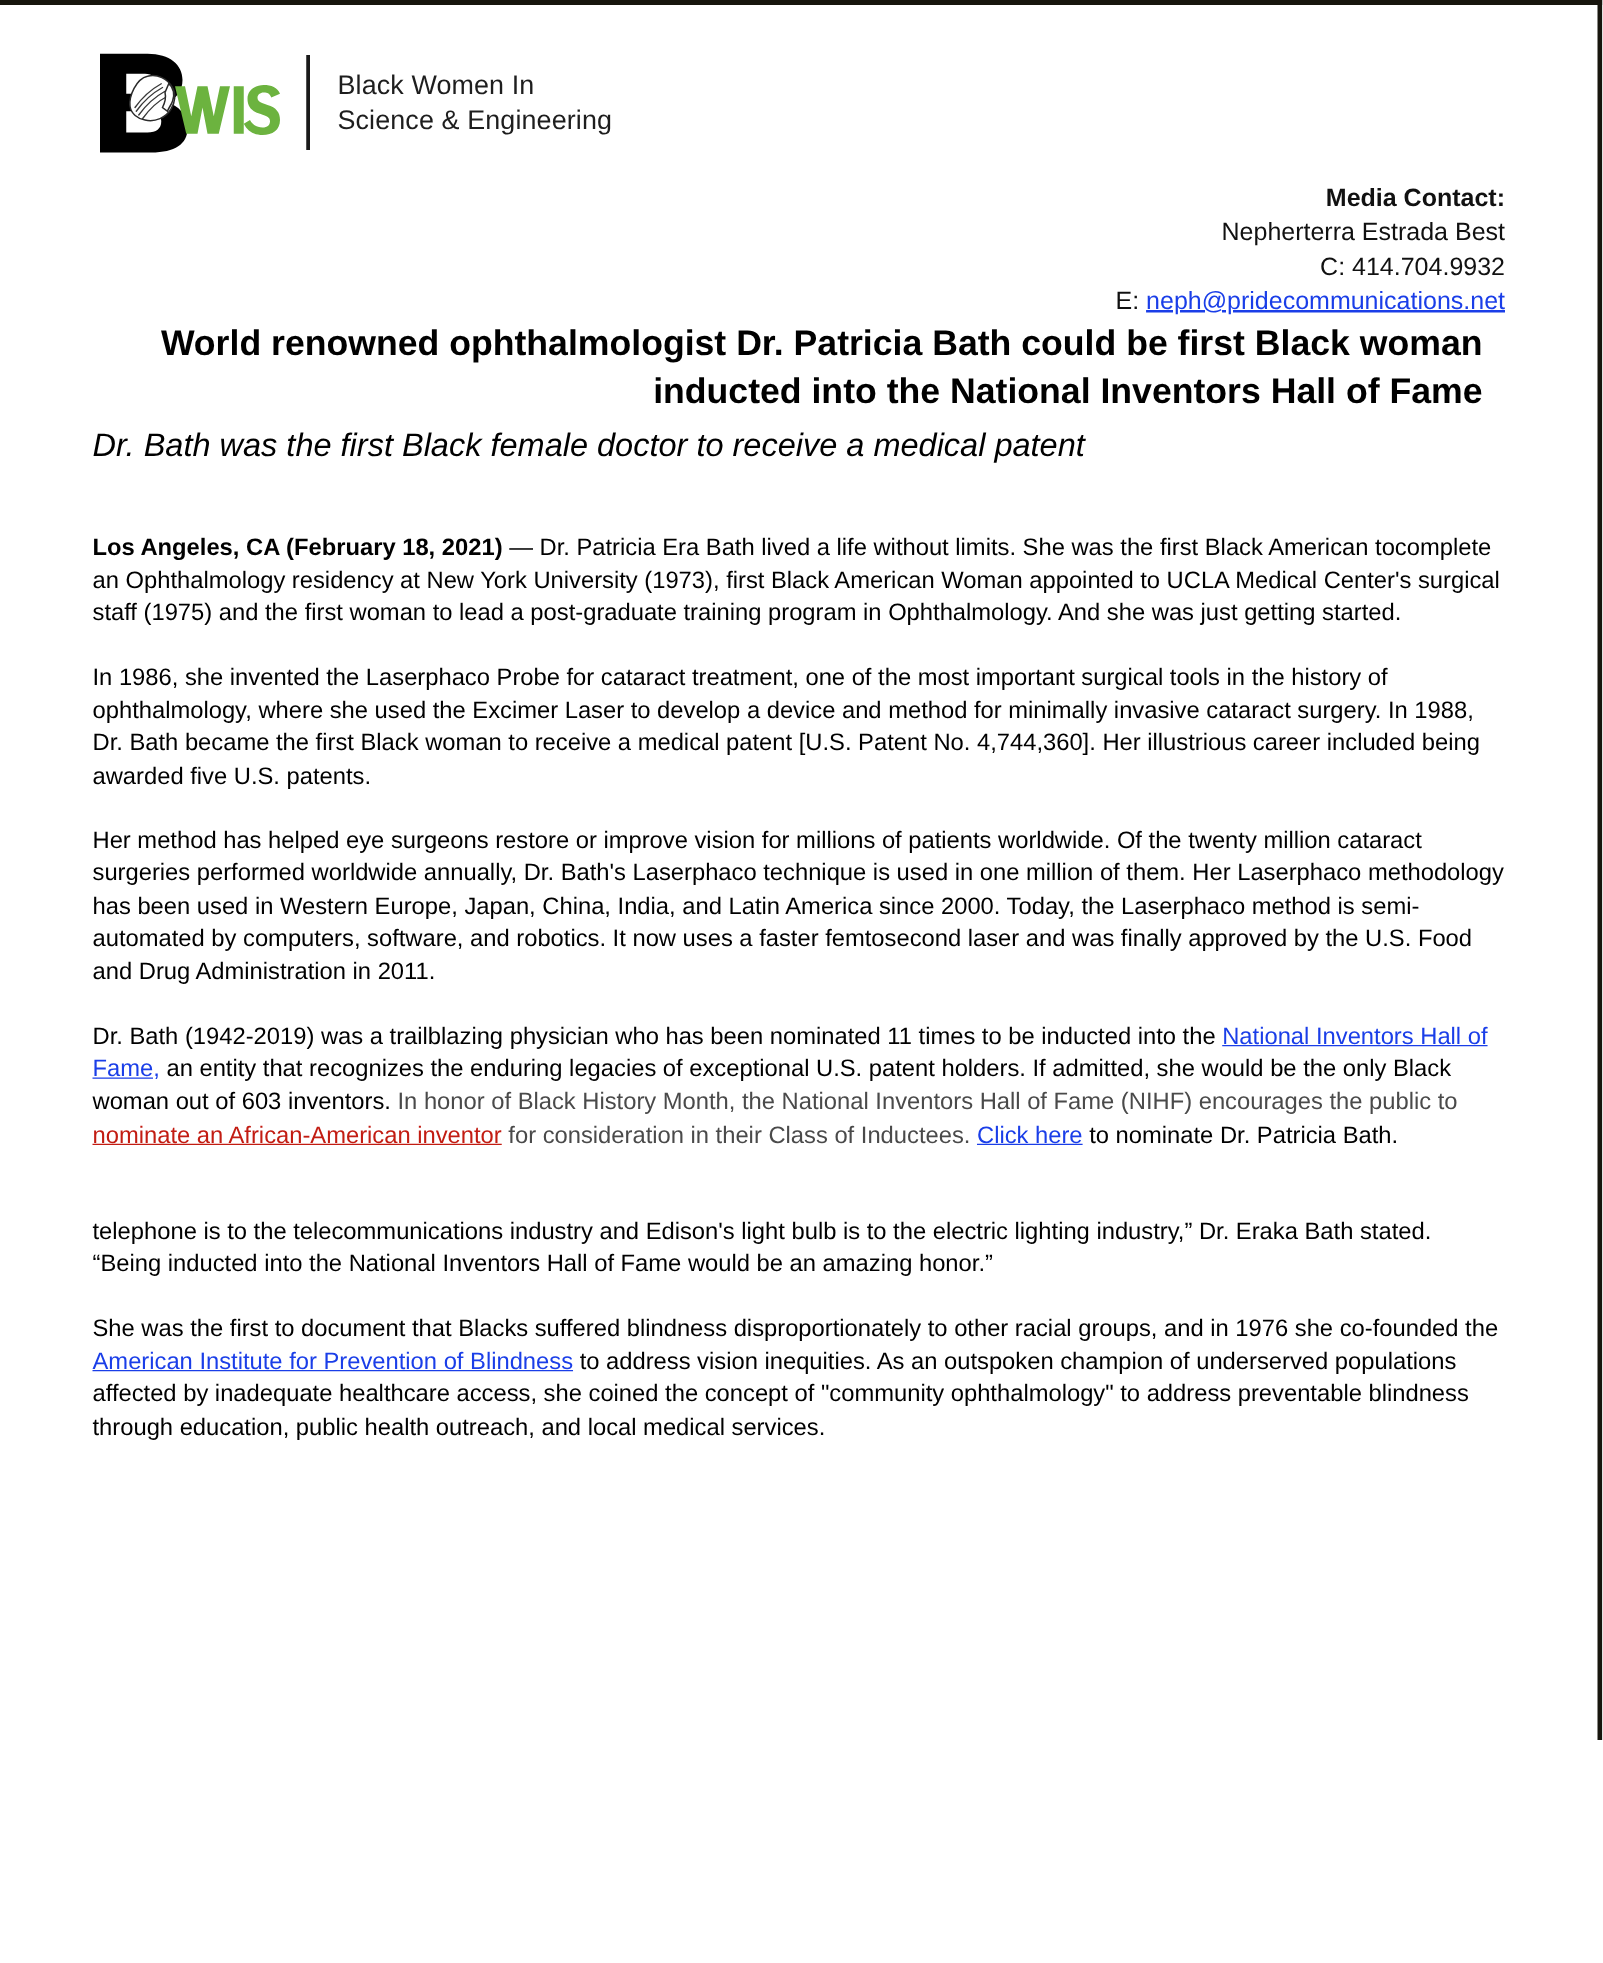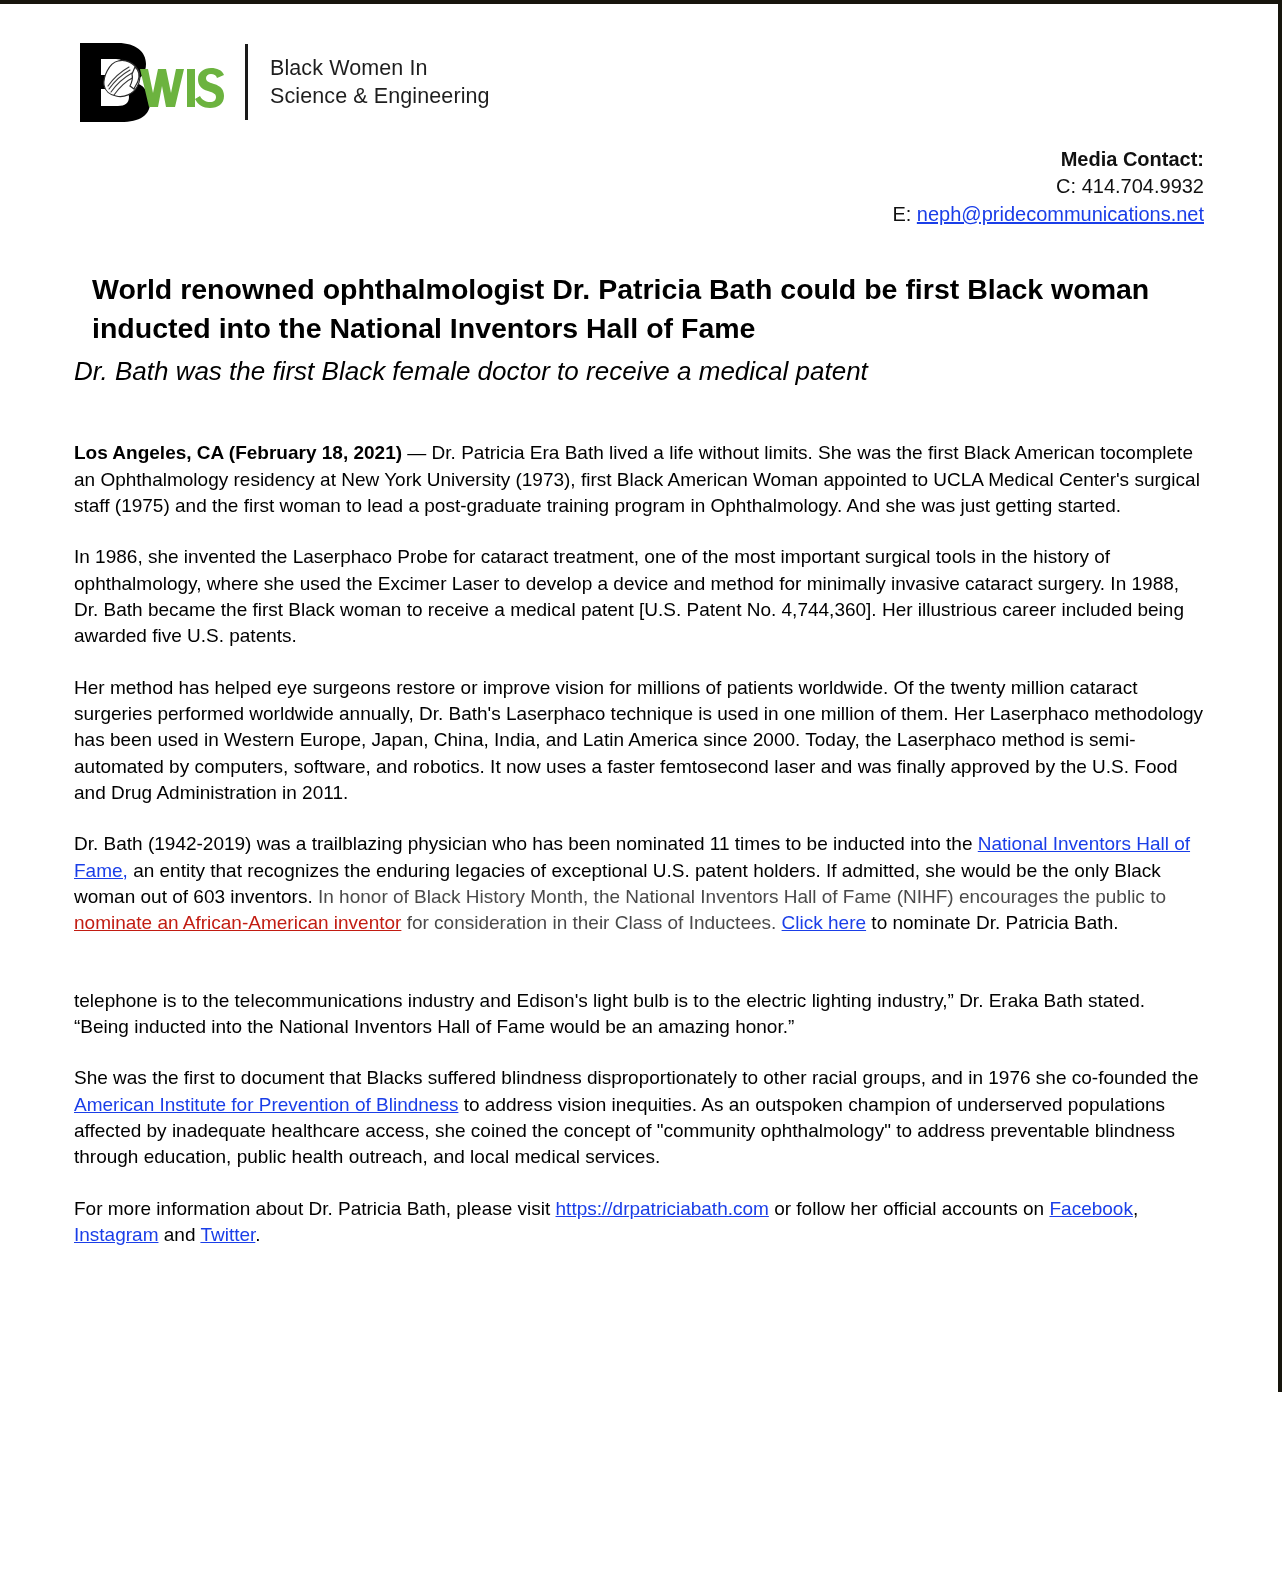--- a/index.html
+++ b/index.html
@@ -84,22 +84,21 @@
     color: #1a3ee8;
     text-decoration: underline;
   }
   .link-red {
     color: #c21c12;
     text-decoration: underline;
   }
 
   
   .headline {
-    margin-top: 42px;
-    text-align: left;
+    text-align: right;
     font-size: 28.5px;
     font-weight: bold;
     line-height: 1.36;
     color: #000;
     padding: 0 18px;
   }
   .subhead {
     margin-top: 7px;
     text-align: left;
     font-size: 26px;
@@ -163,20 +162,21 @@
       </div>
 
       <div class="logo-divider"></div>
 
       <div class="logo-tagline">Black Women In
 Science &amp; Engineering</div>
     </div>
 
     <div class="contact">
       <div class="lbl">Media Contact:</div>
+      <div>Nepherterra Estrada Best</div>
       <div>C: 414.704.9932</div>
       <div><span>E: </span><a class="link" href="#">neph@pridecommunications.net</a></div>
     </div>
 
     <div class="headline">World renowned ophthalmologist Dr. Patricia Bath could be first Black woman inducted into the National Inventors Hall of Fame</div>
     <div class="subhead">Dr. Bath was the first Black female doctor to receive a medical patent</div>
 
     <div class="body-copy">
 
       <p><span class="b">Los Angeles, CA (February 18, 2021)</span><span> — Dr. Patricia Era Bath lived a life without limits. She was the first Black American tocomplete an Ophthalmology residency at New York University (1973), first Black American Woman appointed to UCLA Medical Center's surgical staff (1975) and the first woman to lead a post-graduate training program in Ophthalmology. And she was just getting started.</span></p>
@@ -184,17 +184,16 @@
       <p>In 1986, she invented the Laserphaco Probe for cataract treatment, one of the most important surgical tools in the history of ophthalmology, where she used the Excimer Laser to develop a device and method for minimally invasive cataract surgery. In 1988, Dr. Bath became the first Black woman to receive a medical patent [U.S. Patent No. 4,744,360]. Her illustrious career included being awarded five U.S. patents.</p>
 
       <p>Her method has helped eye surgeons restore or improve vision for millions of patients worldwide. Of the twenty million cataract surgeries performed worldwide annually, Dr. Bath's Laserphaco technique is used in one million of them. Her Laserphaco methodology has been used in Western Europe, Japan, China, India, and Latin America since 2000. Today, the Laserphaco method is semi- automated by computers, software, and robotics. It now uses a faster femtosecond laser and was finally approved by the U.S. Food and Drug Administration in 2011.</p>
 
       <p><span>Dr. Bath (1942-2019) was a trailblazing physician who has been nominated 11 times to be inducted into the </span><a class="link" href="#">National Inventors Hall of Fame,</a><span> an entity that recognizes the enduring legacies of exceptional U.S. patent holders.  If admitted, she would be the only Black woman out of 603 inventors. </span><span class="gray">In honor of Black History Month, the National Inventors Hall of Fame (NIHF) encourages the public to </span><a class="link-red" href="#">nominate an African-American inventor</a><span class="gray"> for consideration in their Class of Inductees. </span><a class="link" href="#">Click here</a><span> to nominate Dr. Patricia Bath.</span></p>
 
       <p><br><span>telephone is to the telecommunications industry and Edison's light bulb is to the electric lighting industry,” Dr. Eraka Bath stated. “Being inducted into the National Inventors Hall of Fame would be an amazing honor.”</span></p>
 
       <p><span>She was the first to document that Blacks suffered blindness disproportionately to other racial groups, and in 1976 she co-founded the </span><a class="link" href="#">American Institute for Prevention of Blindness</a><span> to address vision inequities. As an outspoken champion of underserved populations affected by inadequate healthcare access, she coined the concept of "community ophthalmology" to address preventable blindness through education, public health outreach, and local medical services.</span></p>
 
-      <p><span>For more information about Dr. Patricia Bath, please visit </span><a class="link" href="#">https://drpatriciabath.com</a><span> or follow her official accounts on </span><a class="link" href="#">Facebook</a><span>, </span><a class="link" href="#">Instagram</a><span> and </span><a class="link" href="#">Twitter</a><span>.</span></p>
 
     </div>
   </div>
 </div>
 
 </body></html>

